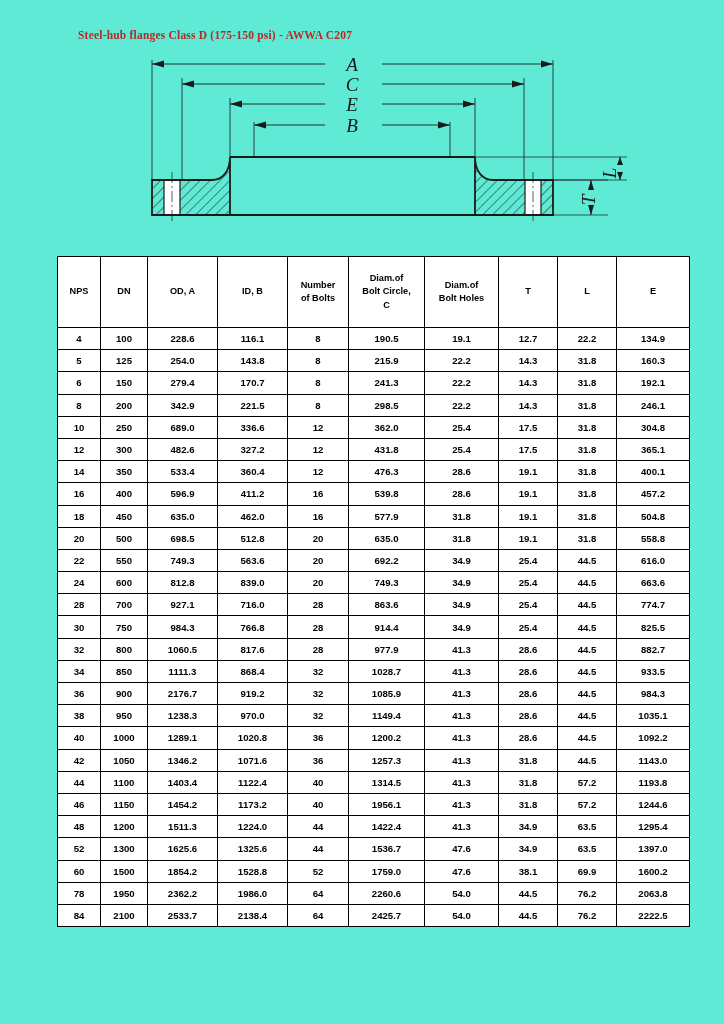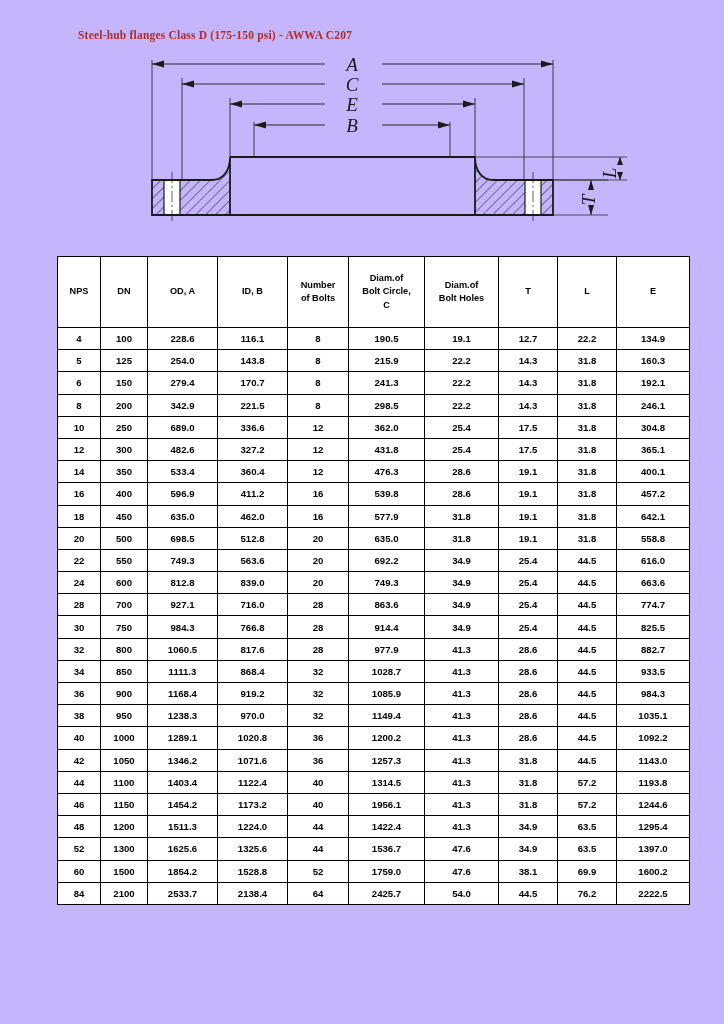--- a/index.html
+++ b/index.html
@@ -11,21 +11,21 @@
     width: 724px;
     height: 1024px;
     font-family: "Liberation Sans", sans-serif;
     position: relative;
     overflow: hidden;
   }
   #page {
     position: relative;
     width: 724px;
     height: 1024px;
-    background: #c4b5fd;
+    background: #5eead4;
   }
 
   
   .title {
     position: absolute;
     left: 78px;
     top: 29px;
     font-family: "Liberation Serif", serif;
     font-size: 11.5px;
     font-weight: bold;
@@ -348,21 +348,21 @@
           <tr>
             <td>18</td>
             <td>450</td>
             <td>635.0</td>
             <td>462.0</td>
             <td>16</td>
             <td>577.9</td>
             <td>31.8</td>
             <td>19.1</td>
             <td>31.8</td>
-            <td>642.1</td>
+            <td>504.8</td>
           </tr>
           <tr>
             <td>20</td>
             <td>500</td>
             <td>698.5</td>
             <td>512.8</td>
             <td>20</td>
             <td>635.0</td>
             <td>31.8</td>
             <td>19.1</td>
@@ -437,21 +437,21 @@
             <td>32</td>
             <td>1028.7</td>
             <td>41.3</td>
             <td>28.6</td>
             <td>44.5</td>
             <td>933.5</td>
           </tr>
           <tr>
             <td>36</td>
             <td>900</td>
-            <td>1168.4</td>
+            <td>2176.7</td>
             <td>919.2</td>
             <td>32</td>
             <td>1085.9</td>
             <td>41.3</td>
             <td>28.6</td>
             <td>44.5</td>
             <td>984.3</td>
           </tr>
           <tr>
             <td>38</td>
@@ -543,20 +543,32 @@
             <td>1854.2</td>
             <td>1528.8</td>
             <td>52</td>
             <td>1759.0</td>
             <td>47.6</td>
             <td>38.1</td>
             <td>69.9</td>
             <td>1600.2</td>
           </tr>
           <tr>
+            <td>78</td>
+            <td>1950</td>
+            <td>2362.2</td>
+            <td>1986.0</td>
+            <td>64</td>
+            <td>2260.6</td>
+            <td>54.0</td>
+            <td>44.5</td>
+            <td>76.2</td>
+            <td>2063.8</td>
+          </tr>
+          <tr>
             <td>84</td>
             <td>2100</td>
             <td>2533.7</td>
             <td>2138.4</td>
             <td>64</td>
             <td>2425.7</td>
             <td>54.0</td>
             <td>44.5</td>
             <td>76.2</td>
             <td>2222.5</td>

